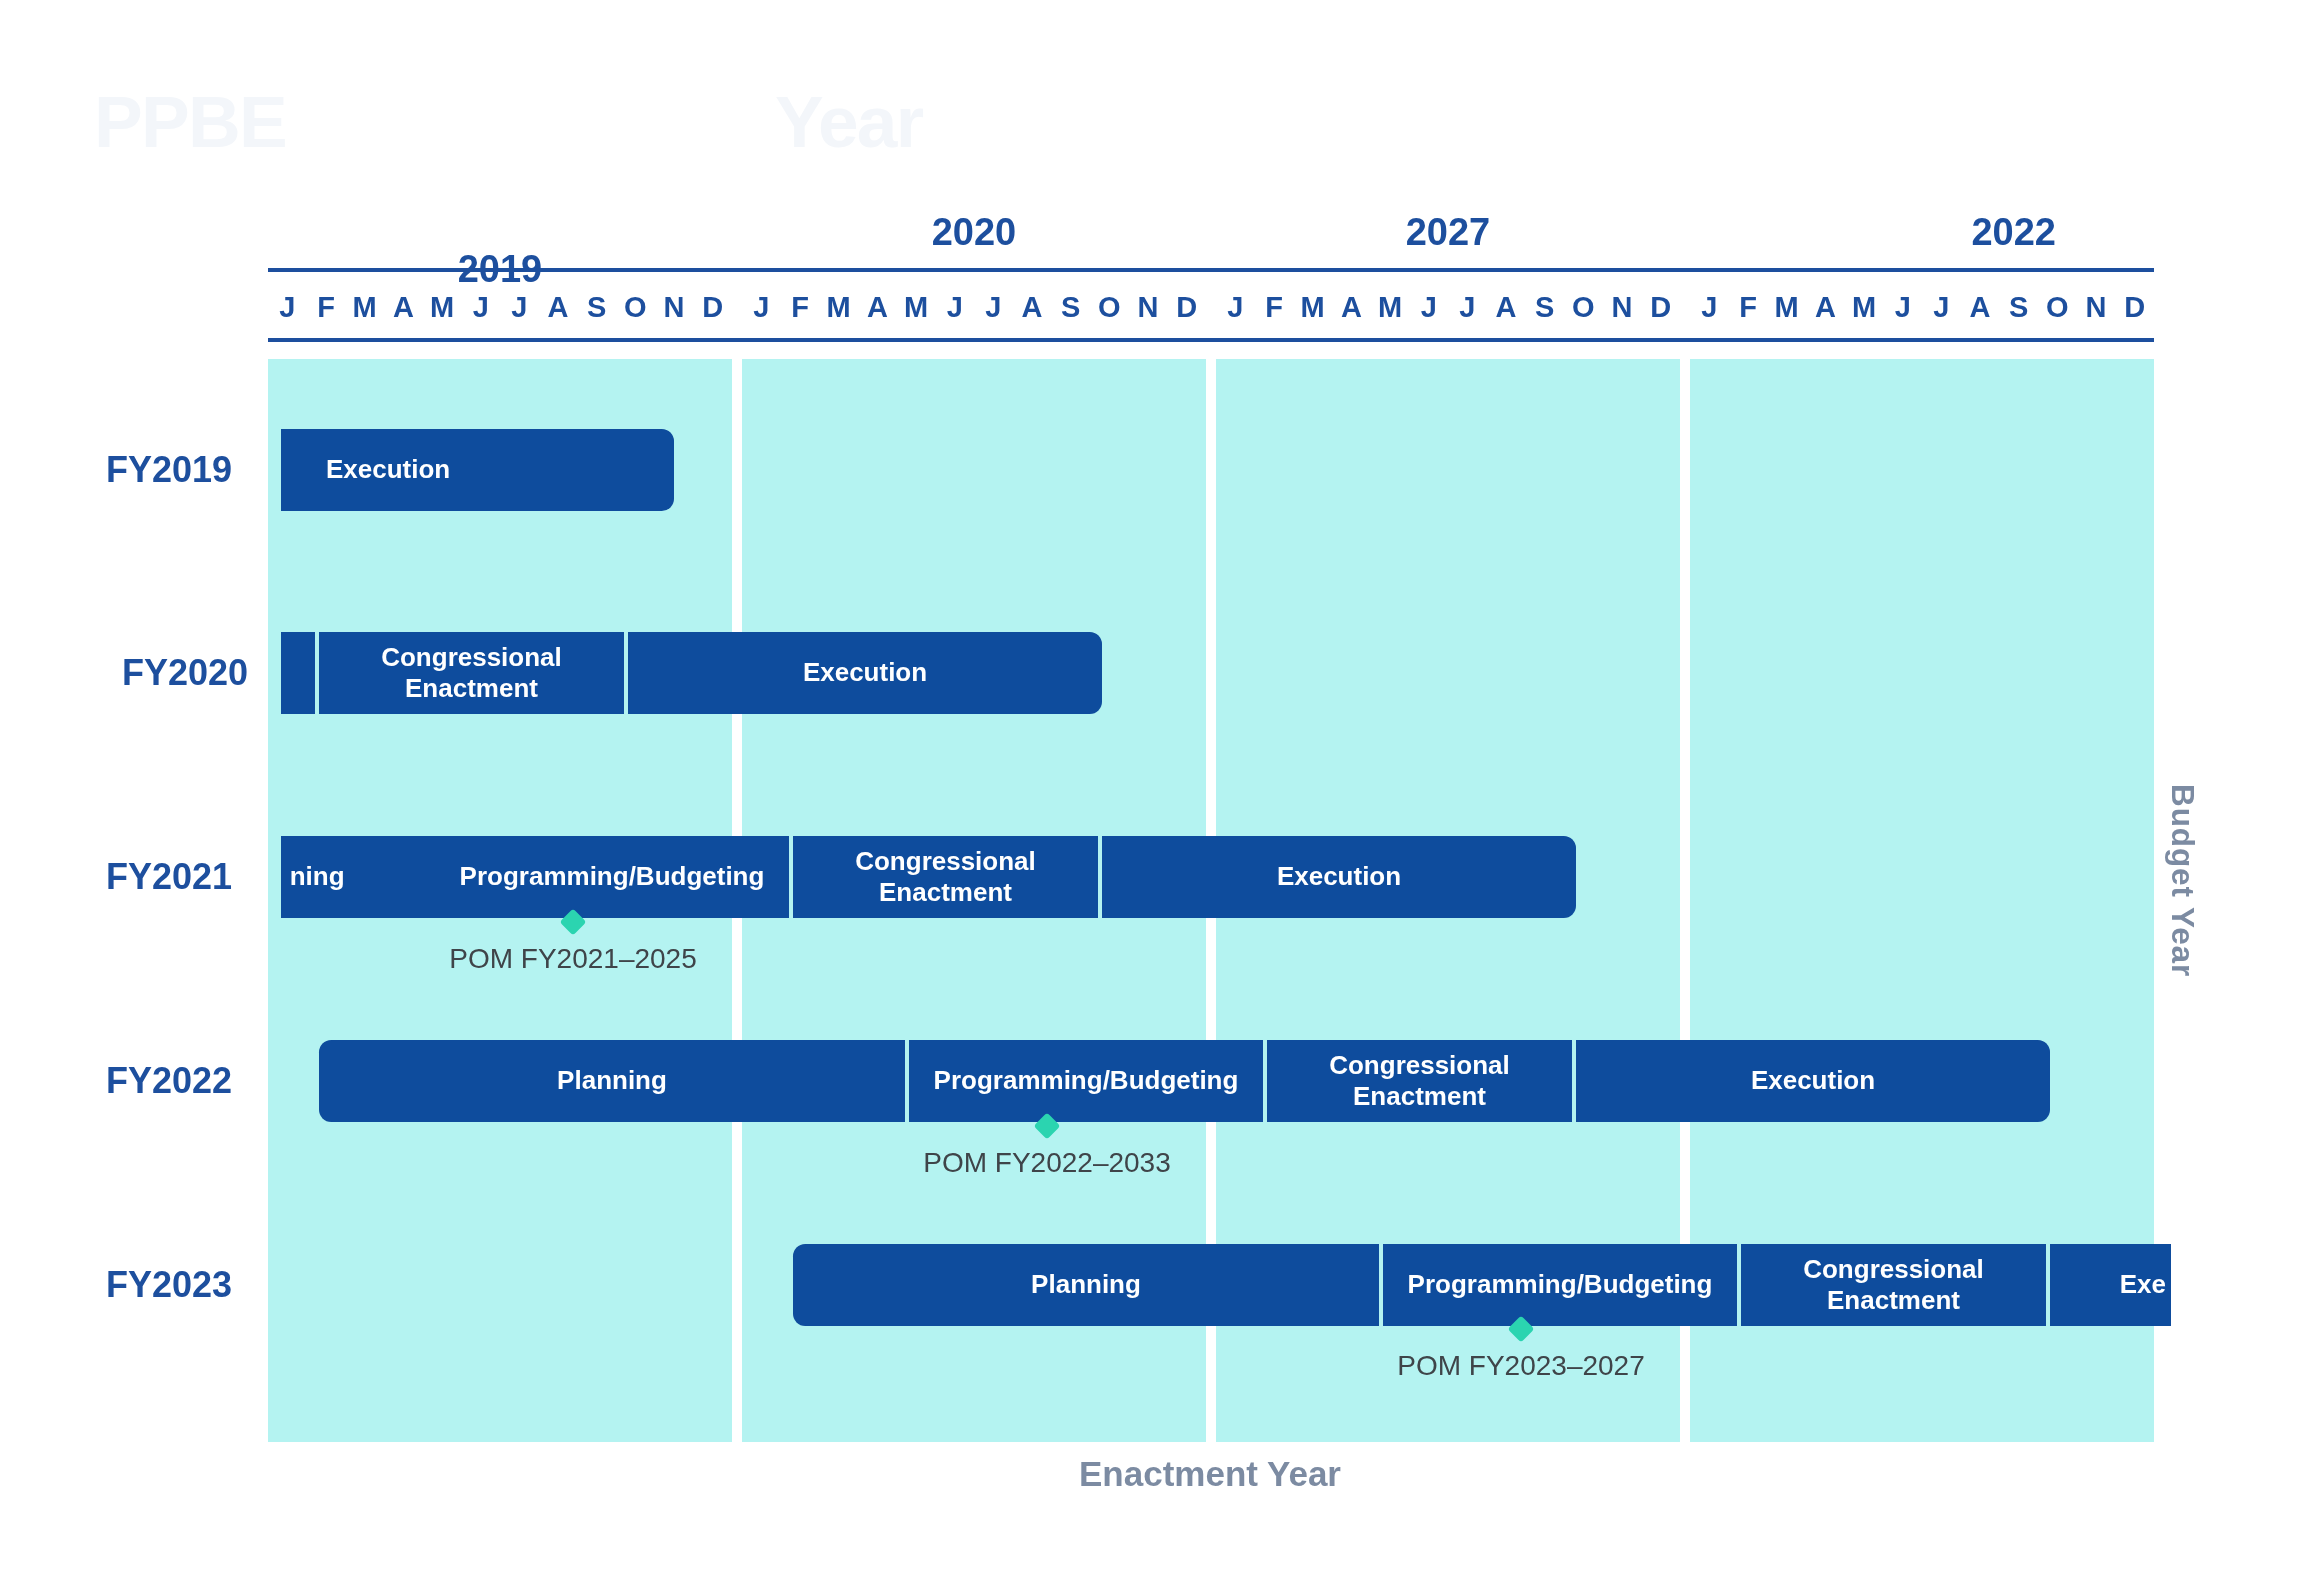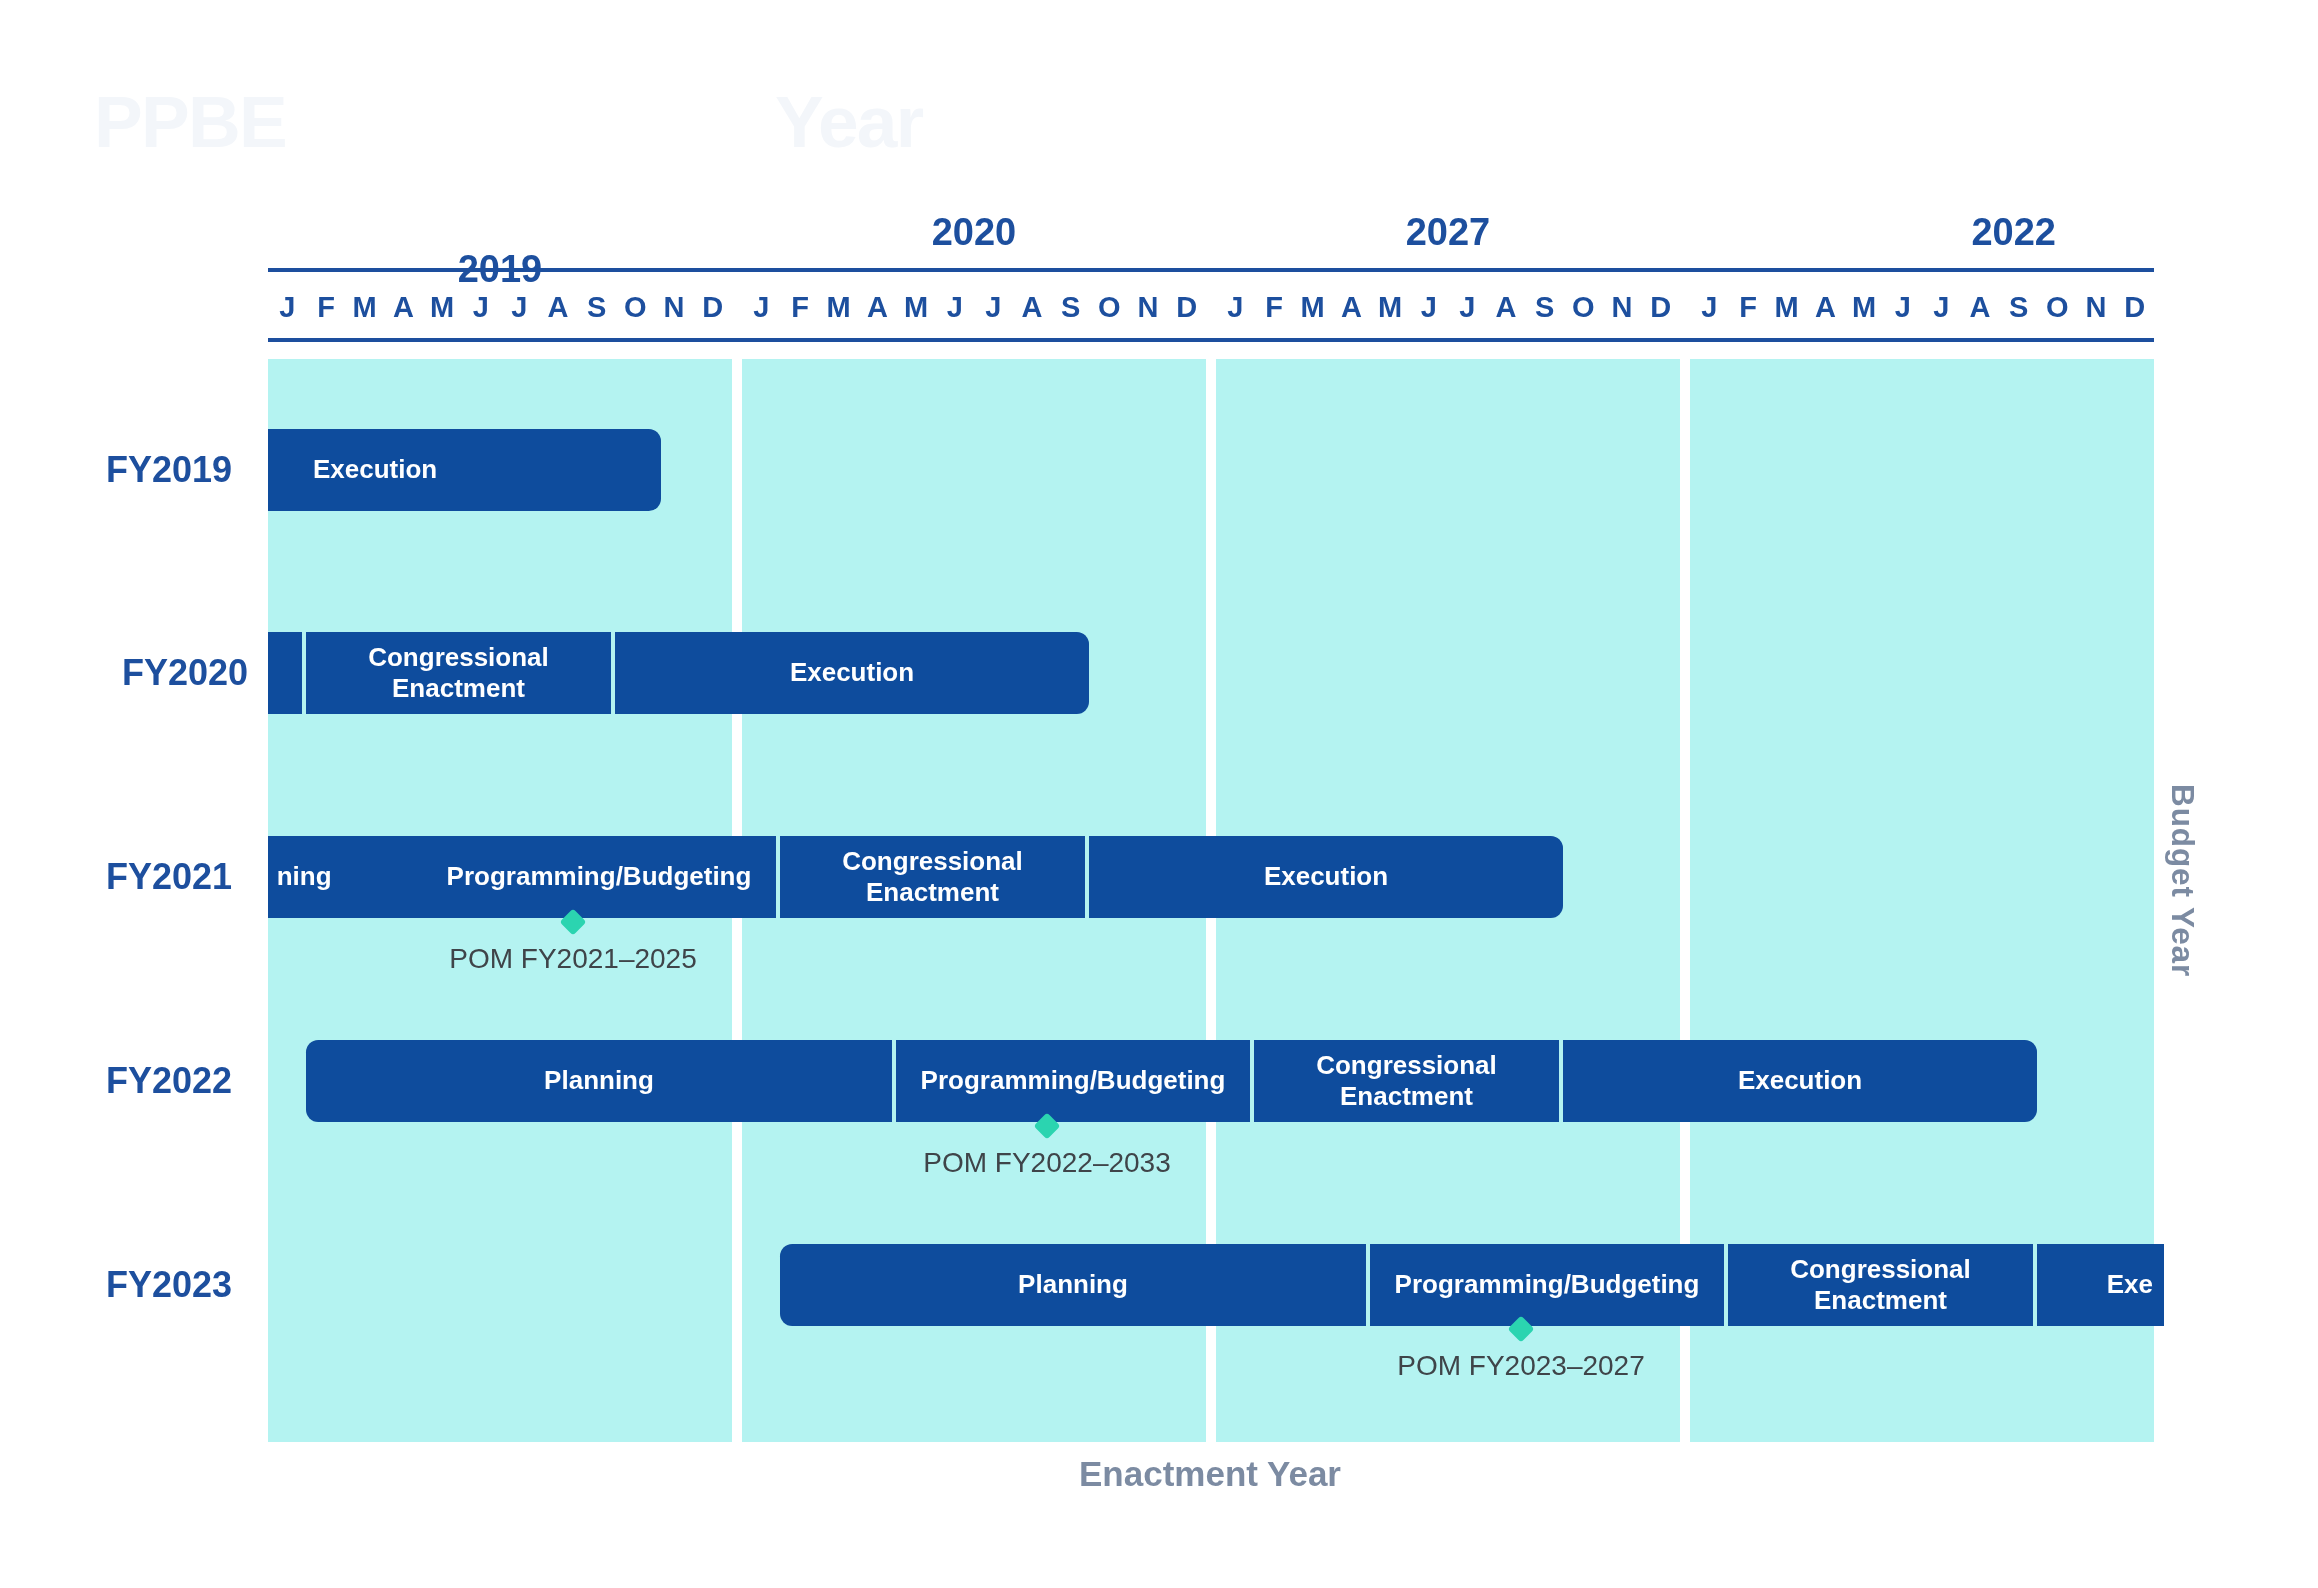--- a/index.html
+++ b/index.html
@@ -17,21 +17,21 @@
   .months{position:absolute;top:290px;height:35px;display:flex;}
   .month-cell{flex:1;text-align:center;font-size:29px;font-weight:bold;
               line-height:35px;color:var(--header-blue);}
 
   .col{position:absolute;top:359px;height:1083px;background:var(--cyan);}
 
   .fy-label{position:absolute;left:0;width:232px;text-align:right;
             font-size:36px;font-weight:bold;color:var(--header-blue);}
 
   .seg{position:absolute;background:var(--bar-blue);display:flex;
-       align-items:center;justify-content:center;overflow:hidden;}
+       align-items:center;justify-content:center;overflow:hidden;margin-left:13px;}
   .seg .lbl{color:#ffffff;font-size:26px;font-weight:bold;white-space:nowrap;
             text-align:center;line-height:31.5px;}
 
   .diamond{position:absolute;width:19px;height:19px;background:var(--diamond);
            border-radius:3.5px;transform:translate(-50%,-50%) rotate(45deg);}
   .pom-label{position:absolute;transform:translateX(-50%);white-space:nowrap;
              font-size:28px;color:var(--pom-text);letter-spacing:0px;}
 
   .cal-axis{position:absolute;left:1210px;top:1454px;transform:translateX(-50%);
             font-size:35px;font-weight:bold;color:var(--axis-label);white-space:nowrap;}
@@ -176,21 +176,21 @@
       </div>
       <div class="seg" style="left: 1370px; width: 354px; top: 1244px; height: 82px; border-radius: 0px;">
         <div class="lbl">Programming/Budgeting</div>
       </div>
       <div class="seg" style="left: 1728px; width: 305px; top: 1244px; height: 82px; border-radius: 0px;">
         <div class="lbl">
           <div>Congressional</div>
           <div>Enactment</div>
         </div>
       </div>
-      <div class="seg" style="left: 2037px; width: 116px; top: 1244px; height: 82px; border-radius: 0px; justify-content: flex-end; padding-right: 11px;">
+      <div class="seg" style="left: 2037px; width: 116px; top: 1244px; height: 82px; border-radius: 0px; justify-content: flex-end; padding-right: 5px;">
         <div class="lbl">Exe</div>
       </div>
       <div class="diamond" style="left: 1521px; top: 1329px;"></div>
       <div class="pom-label" style="left: 1521px; top: 1350px;">POM FY2023–2027</div>
     </div>
 
   <div class="cal-axis">Enactment Year</div>
   <div class="budget-axis">Budget Year</div>
 </div>
 

